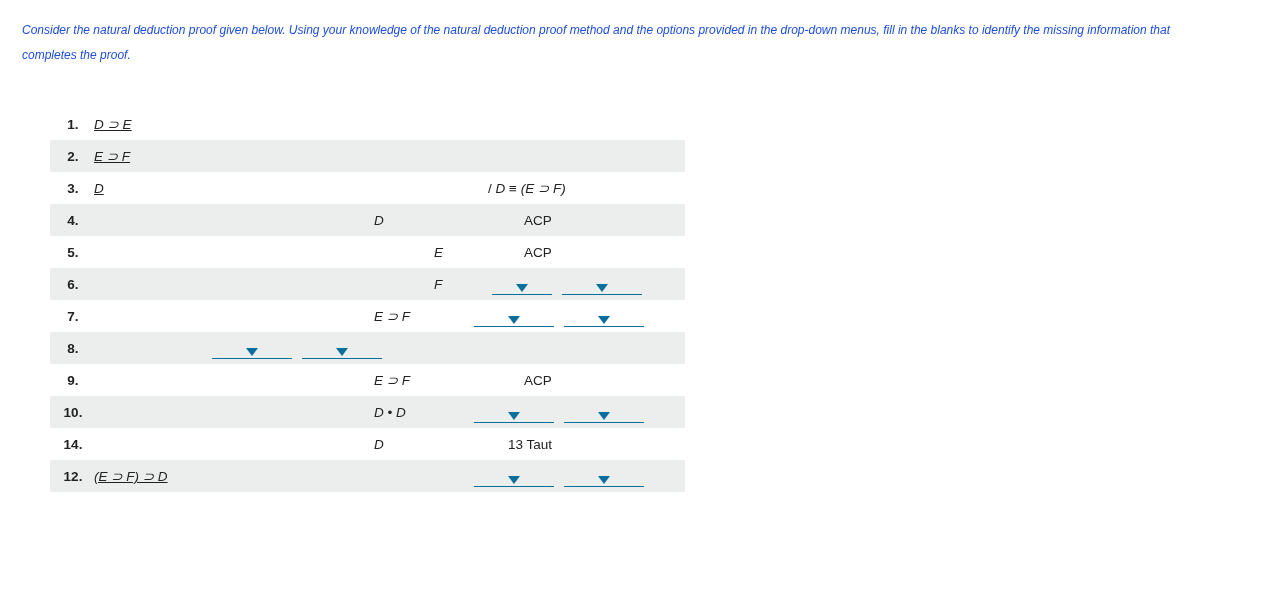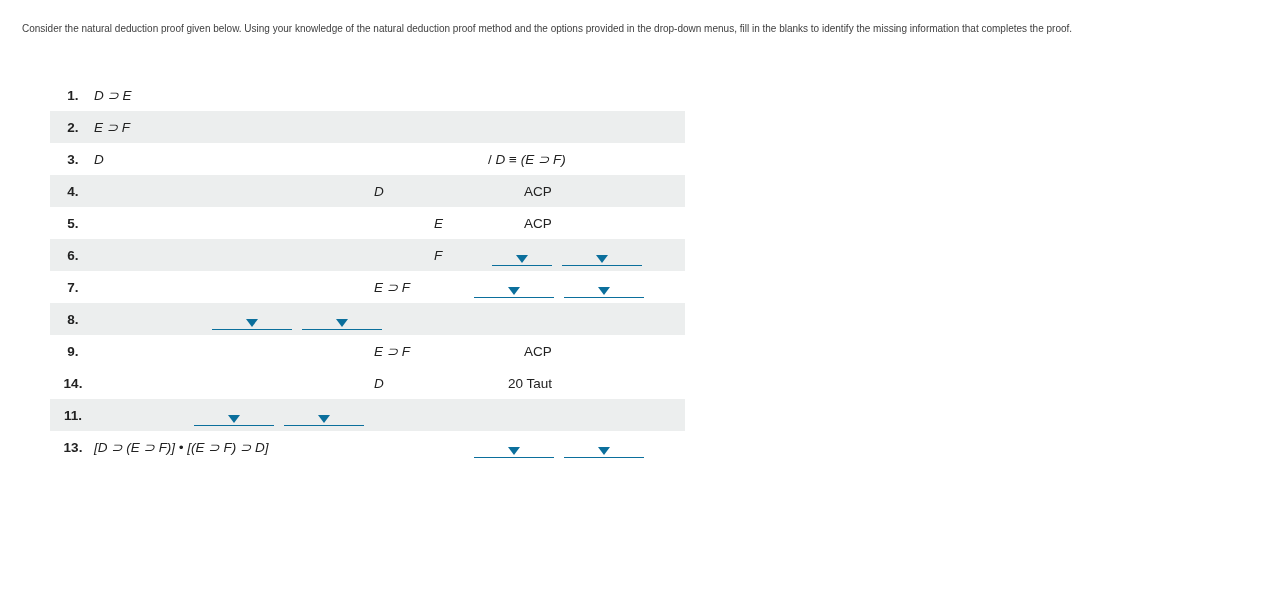--- a/index.html
+++ b/index.html
@@ -14,22 +14,23 @@
   html,body{margin:0;padding:0;background:#fff;}
   body{
     font-family:Verdana,Geneva,sans-serif;
     color:var(--fg);
     width:1278px;
     min-height:612px;
     box-sizing:border-box;
     padding:18px 22px 30px 22px;
   }
   .intro{
-    font-size:10px;
-    color:#404040;
+    font-style:italic;
+    font-size:12px;
+    color:#1d4ed8;
     line-height:2.1;
     max-width:1150px;
   }
   .proof{
     margin:40px 0 0 28px;
     font-size:13.5px;
   }
   .proof-row{
     height:32px;
     display:flex;
@@ -43,20 +44,21 @@
     width:42px;
     text-align:center;
     font-weight:700;
     color:#222;
   }
   .proof-row .col-formula{
     width:280px;
     white-space:pre;
     font-style:italic;
     color:#222;
+    text-decoration:underline;
   }
   .proof-row .col-sub1{
     width:60px;
     white-space:pre;
     font-style:italic;
     color:#222;
   }
   .proof-row .col-sub2{
     width:40px;
     white-space:pre;
@@ -204,62 +206,63 @@
   <div class="proof-row">
     <div class="num">9.</div>
     <div class="col-formula"></div>
     <div class="col-sub1">E ⊃ F</div>
     <div class="col-sub2"></div>
     <div class="col-just">
         <span class="just-text normal">ACP</span>
       </div>
   </div>
 
+  <div class="proof-row alt">
+    <div class="num">10.</div>
+    <div class="col-formula"></div>
+    <div class="col-sub1">D • D</div>
+    <div class="col-sub2"></div>
+    <div class="col-just">
+      <div class="dropdown wide">
+          <svg viewBox="0 0 12 8">
+            <polygon points="0,0 12,0 6,8" fill="var(--arrow)"></polygon>
+          </svg>
+        </div>
+      <div class="dropdown wide">
+          <svg viewBox="0 0 12 8">
+            <polygon points="0,0 12,0 6,8" fill="var(--arrow)"></polygon>
+          </svg>
+        </div>
+    </div>
+  </div>
 
   <div class="proof-row">
     <div class="num">14.</div>
     <div class="col-formula"></div>
     <div class="col-sub1">D</div>
     <div class="col-sub2"></div>
     <div class="col-just">
-        <span class="just-text normal" style="padding-left:34px;">20 Taut</span>
-      </div>
-  </div>
-
-  <div class="proof-row alt">
-    <div class="num">11.</div>
-    <div class="col-sub1"></div>
-      <div class="col-sub2"></div>
-    <div class="col-just">
-      <div class="dropdown wide">
-          <svg viewBox="0 0 12 8">
-            <polygon points="0,0 12,0 6,8" fill="var(--arrow)"></polygon>
-          </svg>
-        </div>
-      <div class="dropdown wide">
-          <svg viewBox="0 0 12 8">
-            <polygon points="0,0 12,0 6,8" fill="var(--arrow)"></polygon>
-          </svg>
-        </div>
-    </div>
-  </div>
-
-  <div class="proof-row">
-    <div class="num">13.</div>
-    <div class="col-formula">[D ⊃ (E ⊃ F)] • [(E ⊃ F) ⊃ D]</div>
-    <div class="col-sub1"></div>
-      <div class="col-sub2"></div>
-    <div class="col-just">
-      <div class="dropdown wide">
-          <svg viewBox="0 0 12 8">
-            <polygon points="0,0 12,0 6,8" fill="var(--arrow)"></polygon>
-          </svg>
-        </div>
-      <div class="dropdown wide">
-          <svg viewBox="0 0 12 8">
-            <polygon points="0,0 12,0 6,8" fill="var(--arrow)"></polygon>
-          </svg>
-        </div>
-    </div>
-  </div>
+        <span class="just-text normal" style="padding-left:34px;">13 Taut</span>
+      </div>
+  </div>
+
+  <div class="proof-row alt">
+    <div class="num">12.</div>
+    <div class="col-formula">(E ⊃ F) ⊃ D</div>
+    <div class="col-sub1"></div>
+      <div class="col-sub2"></div>
+    <div class="col-just">
+      <div class="dropdown wide">
+          <svg viewBox="0 0 12 8">
+            <polygon points="0,0 12,0 6,8" fill="var(--arrow)"></polygon>
+          </svg>
+        </div>
+      <div class="dropdown wide">
+          <svg viewBox="0 0 12 8">
+            <polygon points="0,0 12,0 6,8" fill="var(--arrow)"></polygon>
+          </svg>
+        </div>
+    </div>
+  </div>
+
 
 
 </div>
 
 </body></html>

